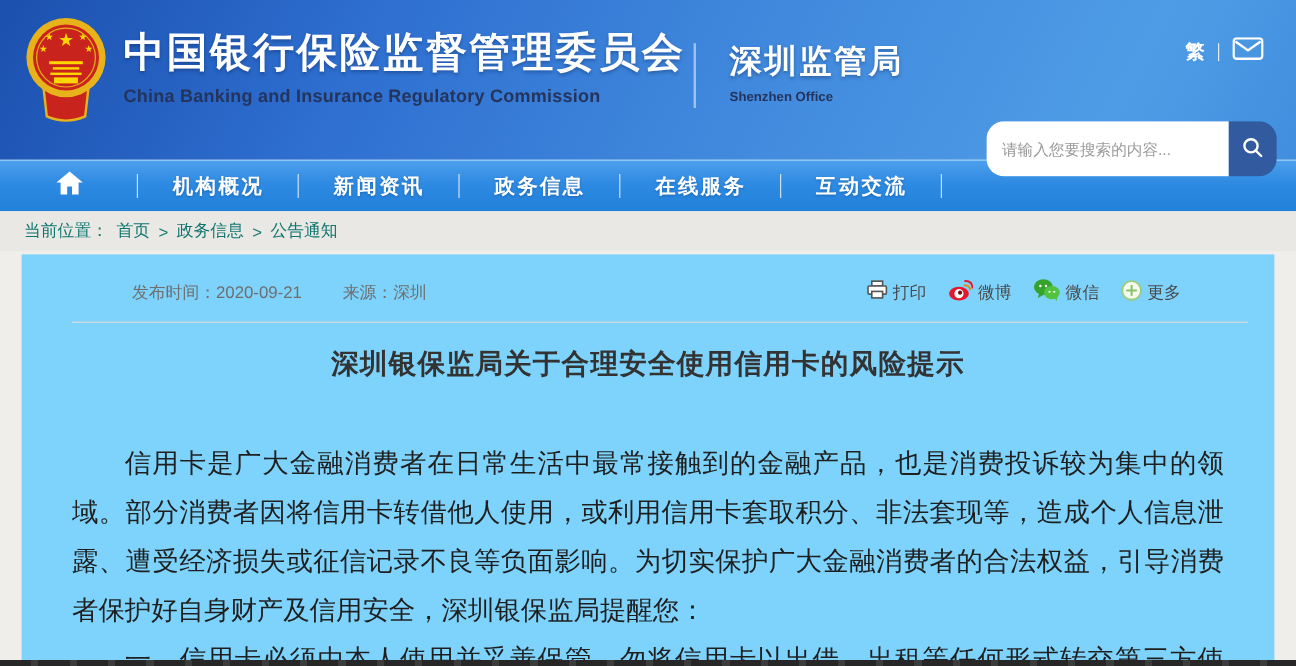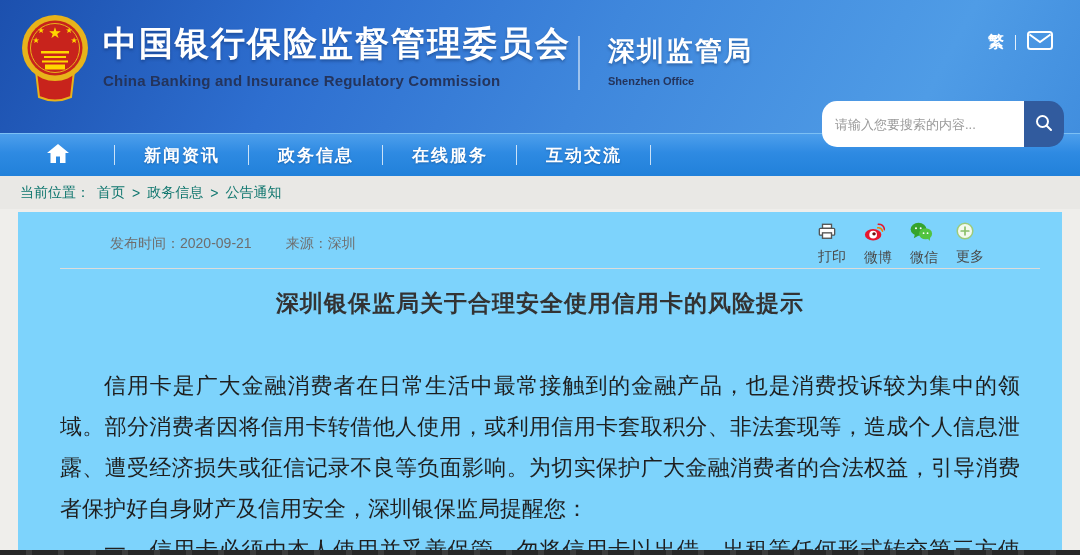--- a/index.html
+++ b/index.html
@@ -82,21 +82,21 @@
   .content-card{
     position:absolute;left:18px;right:18px;top:212px;bottom:0;
     background:#7dd3fc;
   }
   .meta-row{
     display:flex;justify-content:space-between;align-items:center;
     padding:22px 78px 0 92px;height:20px;
   }
   .meta-left{font-size:14px;color:#6e6e6e;display:flex;gap:34px;white-space:nowrap;}
   .share-row{display:flex;align-items:center;gap:18px;}
-  .share-item{display:flex;gap:4px;cursor:pointer;flex-direction:column;}
+  .share-item{display:flex;align-items:center;gap:4px;cursor:pointer;}
   .share-label{font-size:14px;color:#4a4a4a;white-space:nowrap;}
   .meta-divider{
     border:none;border-top:1px solid #dcdcda;
     margin:14px 22px 0 42px;
   }
   .article-title{
     margin:16px 42px 0;font-size:23px;line-height:36px;font-weight:bold;
     color:#333;text-align:center;letter-spacing:1px;
   }
   .article-body{
@@ -173,20 +173,23 @@
 <nav class="main-nav">
   <ul>
     <li class="home-cell">
       <span>
         <svg width="24" height="21" viewBox="0 0 24 21">
           <path d="M12 1 L23 10 H19.5 V20 H14 V13.5 H10 V20 H4.5 V10 H1 Z" fill="#fff"></path>
         </svg>
       </span>
     </li>
     <li class="nav-cell">
+      <span class="nav-label">机构概况</span>
+      </li>
+    <li class="nav-cell">
       <span class="nav-label">新闻资讯</span>
       </li>
     <li class="nav-cell">
       <span class="nav-label">政务信息</span>
       </li>
     <li class="nav-cell">
       <span class="nav-label">在线服务</span>
       </li>
     <li class="nav-cell">
       <span class="nav-label">互动交流</span>

